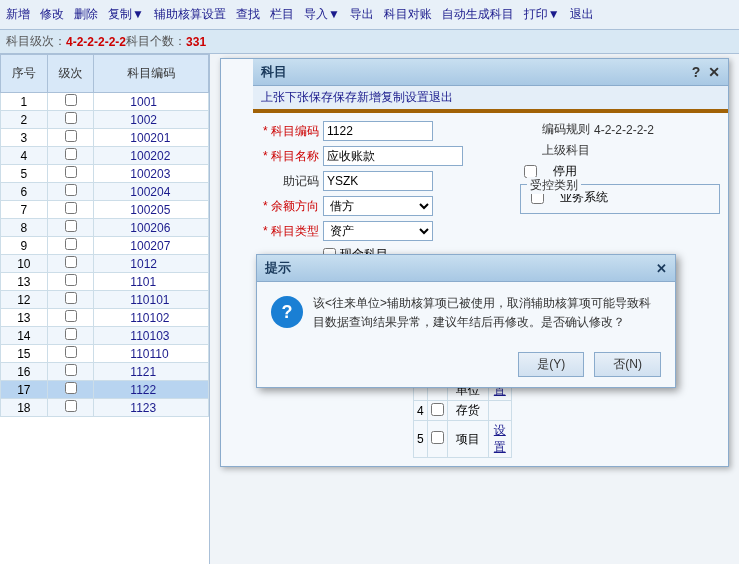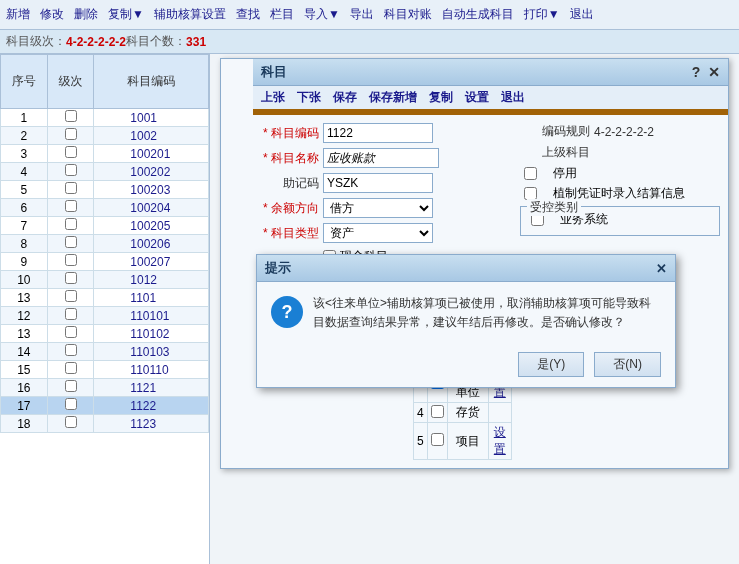--- a/index.html
+++ b/index.html
@@ -64,21 +64,21 @@
     table.data-table {
       width: 100%;
       border-collapse: collapse;
       font-size: 12px;
     }
     table.data-table thead tr {
       background: #d8e8f8;
     }
     table.data-table thead th {
       border: 1px solid #aac0d8;
-      padding: 18px 4px;
+      padding: 10px 4px;
       text-align: center;
       color: #333;
       font-weight: normal;
     }
     table.data-table tbody tr {
       background: #fff;
     }
     table.data-table tbody tr:nth-child(even) {
       background: #f0f6fc;
     }
@@ -137,25 +137,23 @@
     }
     .dialog-kemu-title-icons span {
       cursor: pointer;
       color: #333;
       font-size: 14px;
     }
 
     
     .dialog-toolbar {
       background: #e4eef8;
-      border-bottom: 6px solid #a16207;
+      border-bottom: 4px solid #a16207;
       padding: 3px 8px;
       display: flex;
-      gap: 12px;
-      font-weight: bold;
     }
     .dialog-toolbar-btn {
       color: #1a1a8c;
       cursor: pointer;
       font-size: 12px;
     }
 
     
     .dialog-body {
       padding: 8px;
@@ -192,22 +190,21 @@
     }
     .form-input {
       border: 1px solid #8aabcc;
       padding: 1px 3px;
       font-size: 12px;
       height: 20px;
       background: #fff;
       width: 110px;
     }
     .form-input-wide {
-      width: 116px;
-      font-style: italic;
+      width: 140px;
     }
     .form-select {
       border: 1px solid #8aabcc;
       padding: 1px 2px;
       font-size: 12px;
       height: 20px;
       background: #fff;
       width: 110px;
     }
     .form-checkbox-row {
@@ -639,24 +636,20 @@
             <span class="right-value">4-2-2-2-2-2</span>
           </div>
           <div class="right-form-row">
             <span class="right-label">上级科目</span>
             <span class="right-value"></span>
           </div>
           <div class="right-checkbox-row">
             <input type="checkbox" style="">
             <span>停用</span>
           </div>
-          <div class="right-checkbox-row">
-            <input type="checkbox" style="">
-            <span>植制凭证时录入结算信息</span>
-          </div>
 
           <div class="section-border">
             <span class="section-border-title">受控类别</span>
             <div class="right-checkbox-row">
               <input type="checkbox" style="">
               <span>业务系统</span>
             </div>
           </div>
         </div>
       </div>

